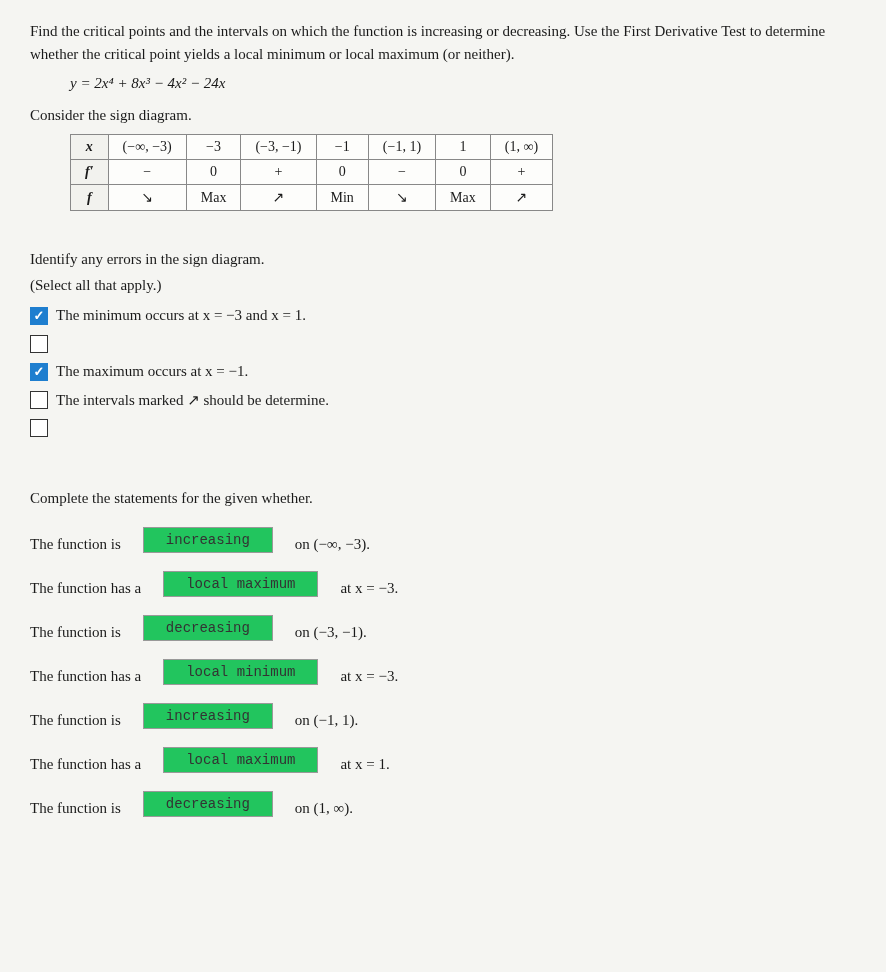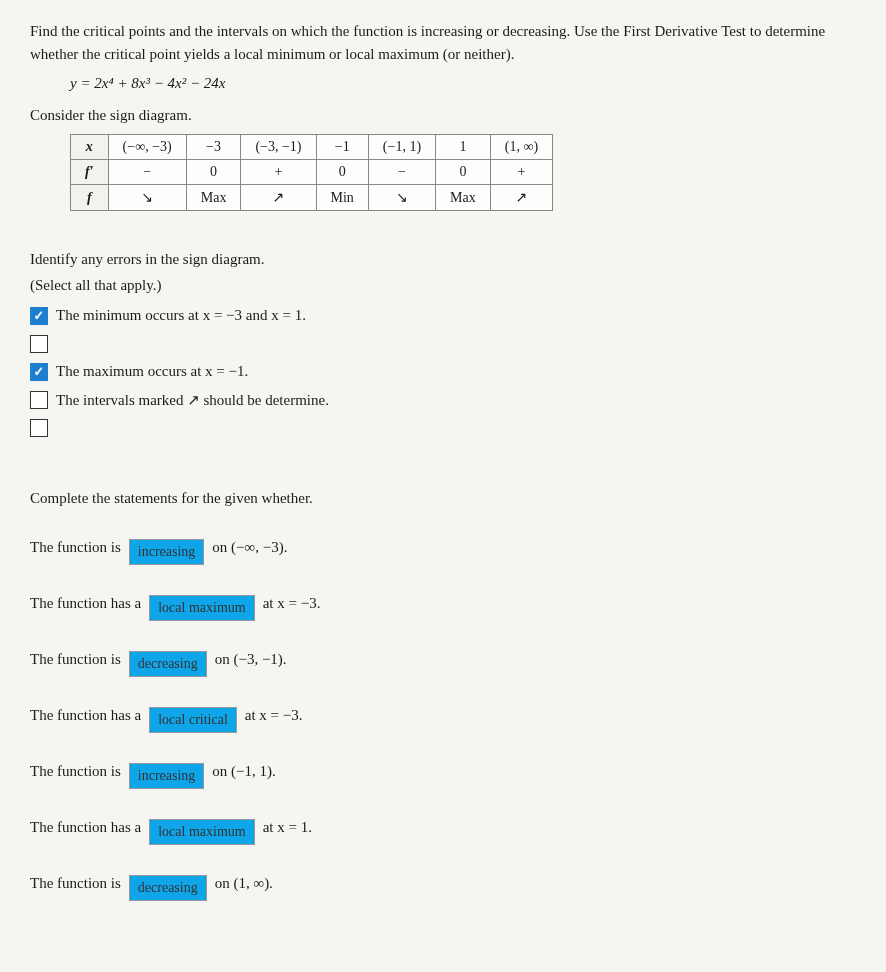--- a/index.html
+++ b/index.html
@@ -68,31 +68,31 @@
     content: "✓";
     color: #fff;
     font-size: 13px;
     font-weight: bold;
     line-height: 1;
   }
   .statements {
     margin-top: 50px;
   }
   .statement-row {
-    margin: 30px 0;
+    margin: 18px 0;
     display: flex;
-    align-items: flex-start;
+    align-items: flex-end;
     flex-wrap: wrap;
-    gap: 8px;
+    gap: 22px;
   }
   .answer-box {
     border: 1px solid #999;
-    background: #0ea5e9;
-    padding: 4px 8px;
-    font-family: Liberation Serif, serif;
+    background: #22c55e;
+    padding: 4px 22px;
+    font-family: Liberation Mono, monospace;
     font-size: 14px;
     color: #333;
     display: inline-block;
   }
 </style>
 </head>
 <body>
 
 <div class="para">Find the critical points and the intervals on which the function is increasing or decreasing. Use the First Derivative Test to determine whether the critical point yields a local minimum or local maximum (or neither).</div>
 
@@ -173,21 +173,21 @@
   </div>
 
   <div class="statement-row">
     <span>The function is</span>
     <span class="answer-box">decreasing</span>
     <span>on (−3, −1).</span>
   </div>
 
   <div class="statement-row">
     <span>The function has a</span>
-    <span class="answer-box">local critical</span>
+    <span class="answer-box">local minimum</span>
     <span>at x = −3.</span>
   </div>
 
   <div class="statement-row">
     <span>The function is</span>
     <span class="answer-box">increasing</span>
     <span>on (−1, 1).</span>
   </div>
 
   <div class="statement-row">

